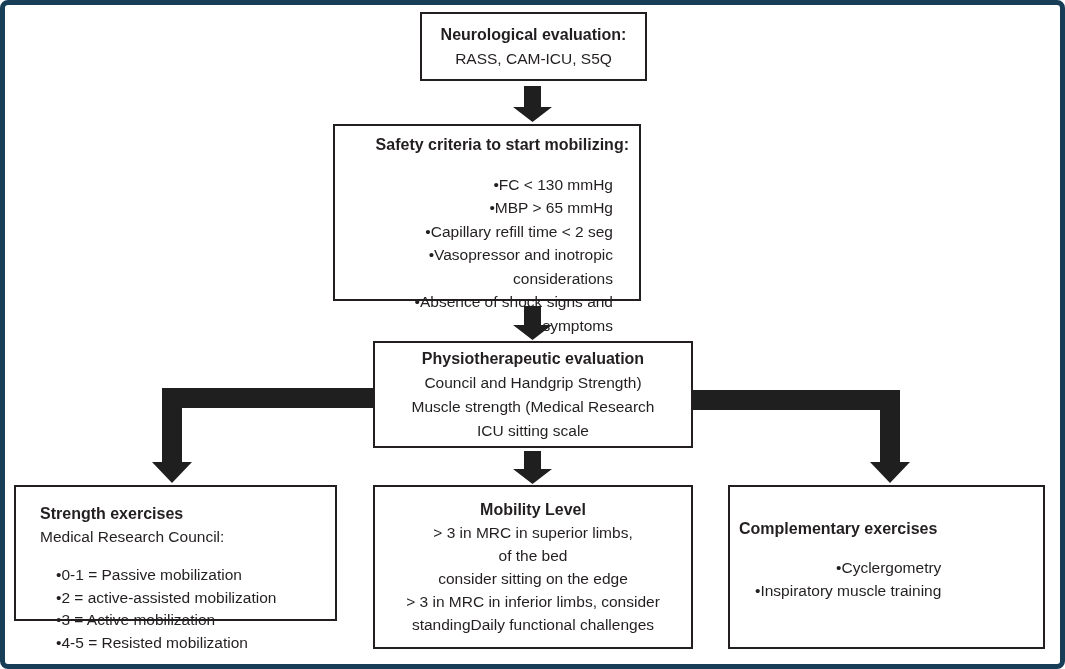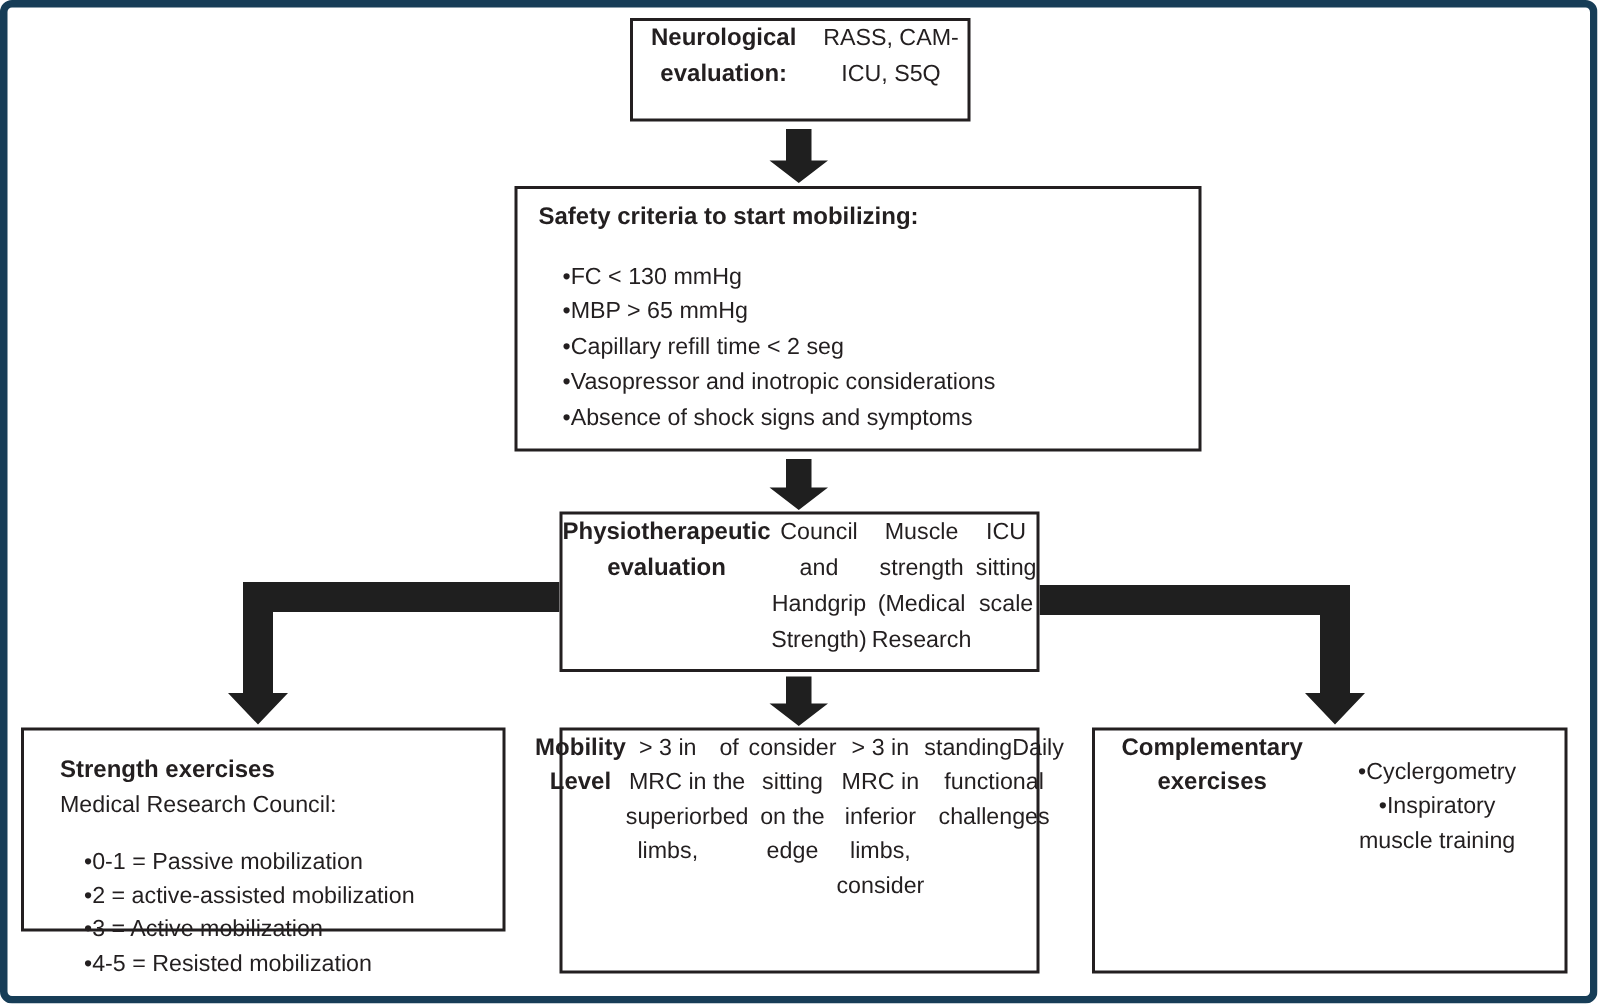--- a/index.html
+++ b/index.html
@@ -24,28 +24,29 @@
   .box {
     position: absolute;
     box-sizing: border-box;
     background: #ffffff;
     border: 2px solid #231f20;
     font-size: 15.5px;
   }
   .box .title { font-weight: bold; font-size: 16px; }
   .centered {
     display: flex;
+    flex-direction: column;
     justify-content: center;
     text-align: center;
   }
   .bullets { list-style: none; margin: 16px; padding: 0; }
   .bullets li::before { content: "\2022 "; }
 
   .box-neuro    { left: 415px; top: 7px;   width: 227px; height: 69px;  line-height: 24px; }
-  .box-safety   { left: 338px; top: 119px; width: 458px; height: 177px; padding: 7px 10px 0 14px; line-height: 23.5px; }
+  .box-safety   { left: 328px; top: 119px; width: 308px; height: 177px; padding: 7px 10px 0 14px; line-height: 23.5px; text-align: right; }
   .box-physio   { left: 368px; top: 336px; width: 320px; height: 107px; line-height: 24px; }
   .box-strength { left: 9px;   top: 480px; width: 323px; height: 136px; padding: 16px 8px 0 24px; line-height: 22.5px; }
   .box-mobility { left: 368px; top: 480px; width: 320px; height: 164px; line-height: 23px; }
   .box-comp     { left: 723px; top: 480px; width: 317px; height: 164px; padding-left: 9px; padding-right: 4px; line-height: 23px; }
 </style>
 </head>
 <body>
 
 <div class="frame">
 
@@ -93,21 +94,21 @@
 
   <div class="box box-mobility centered">
     <div class="title">Mobility Level</div>
     <div>&gt; 3 in MRC in superior limbs,</div>
     <div>of the bed</div>
     <div>consider sitting on the edge</div>
     <div>&gt; 3 in MRC in inferior limbs, consider</div>
     <div>standingDaily functional challenges</div>
   </div>
 
-  <div class="box box-comp centered" style="align-items: flex-start; text-align: center;">
+  <div class="box box-comp centered" style="align-items: flex-start; text-align: right;">
     <div class="title">Complementary exercises</div>
     <ul class="bullets">
       <li>Cyclergometry</li>
       <li>Inspiratory muscle training</li>
     </ul>
   </div>
 
 </div>
 
 </body></html>

